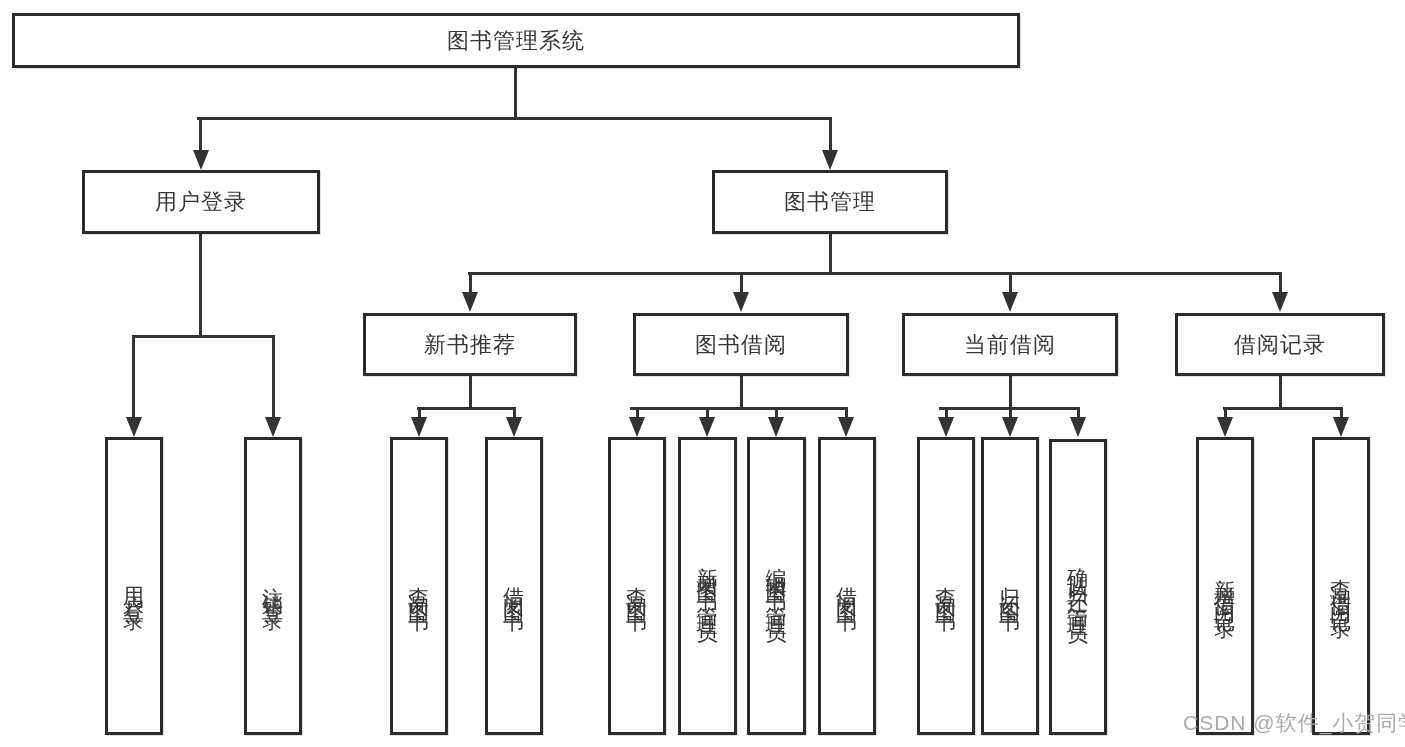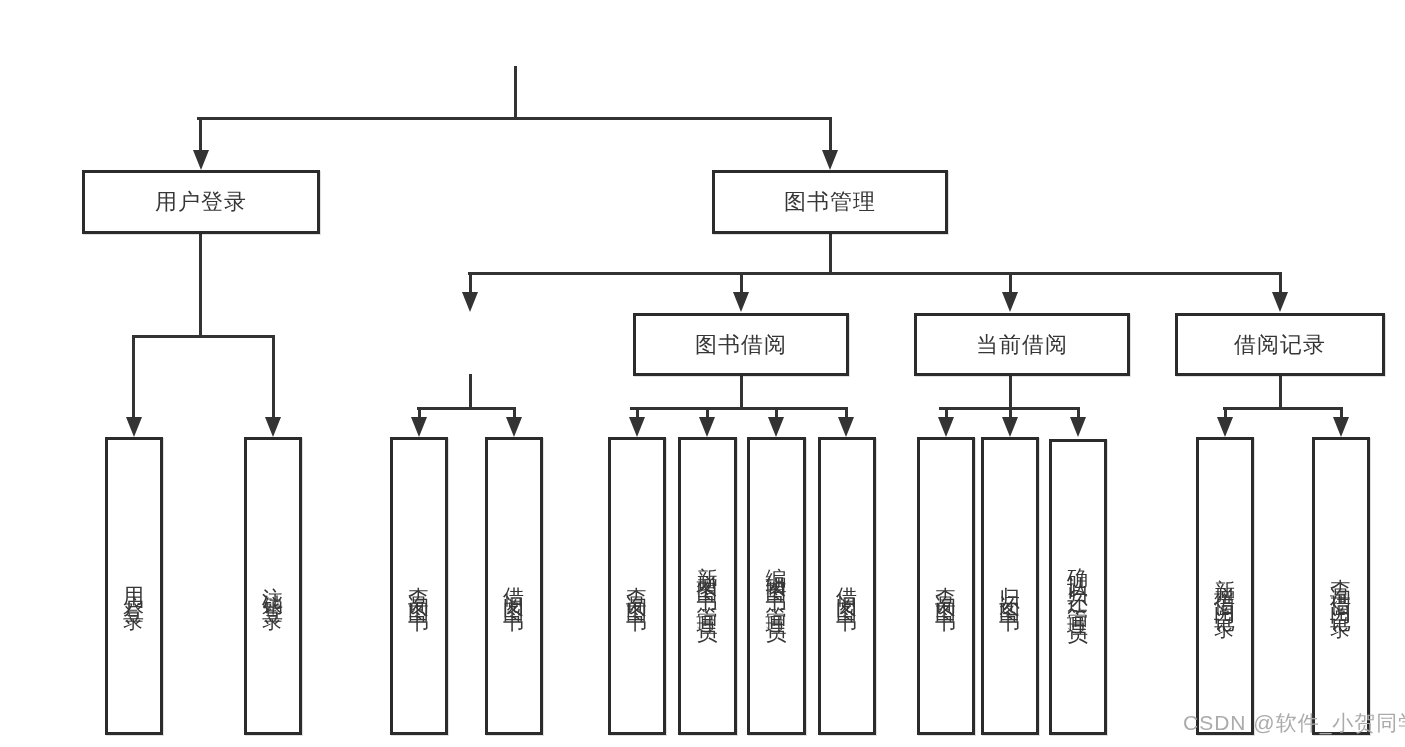--- a/index.html
+++ b/index.html
@@ -115,32 +115,38 @@
   <div class="vl" style="left:1077px;top:407px;height:14px;"></div>
   <div class="arr" style="left:1070px;top:417px;"></div>
 
   <div class="vl" style="left:1279px;top:374px;height:36px;"></div>
   <div class="hl" style="left:1223px;top:407px;width:120px;"></div>
   <div class="vl" style="left:1224px;top:407px;height:14px;"></div>
   <div class="arr" style="left:1217px;top:417px;"></div>
   <div class="vl" style="left:1340px;top:407px;height:14px;"></div>
   <div class="arr" style="left:1333px;top:417px;"></div>
 
+  <div class="node" style="left:12px;top:13px;width:1008px;height:55px;">
+    <span>图书管理系统</span>
+  </div>
 
   <div class="node" style="left:82px;top:170px;width:238px;height:64px;">
     <span>用户登录</span>
   </div>
   <div class="node" style="left:712px;top:170px;width:236px;height:64px;justify-content:center;">
     <span>图书管理</span>
   </div>
 
+  <div class="node" style="left:363px;top:313px;width:214px;height:63px;">
+    <span>新书推荐</span>
+  </div>
   <div class="node" style="left:633px;top:313px;width:216px;height:63px;">
     <span>图书借阅</span>
   </div>
-  <div class="node" style="left:902px;top:313px;width:216px;height:63px;margin-left:12px;">
+  <div class="node" style="left:902px;top:313px;width:216px;height:63px;">
     <span>当前借阅</span>
   </div>
   <div class="node" style="left:1175px;top:313px;width:210px;height:63px;">
     <span>借阅记录</span>
   </div>
 
   <div class="vnode" style="left:105px;top:437px;width:58px;height:298px;">
     <span class="vtext">用户登录</span>
   </div>
   <div class="vnode" style="left:244px;top:437px;width:58px;height:298px;">

